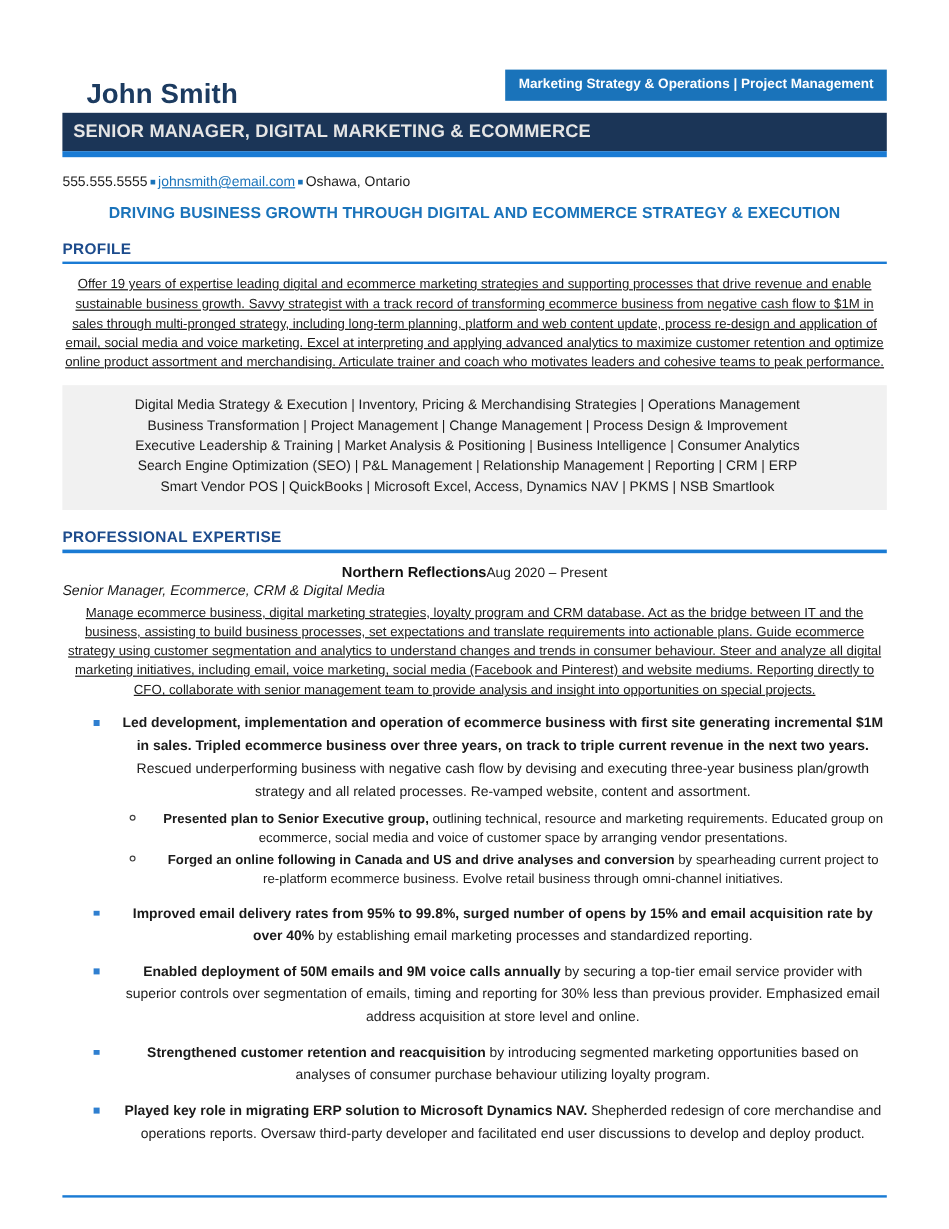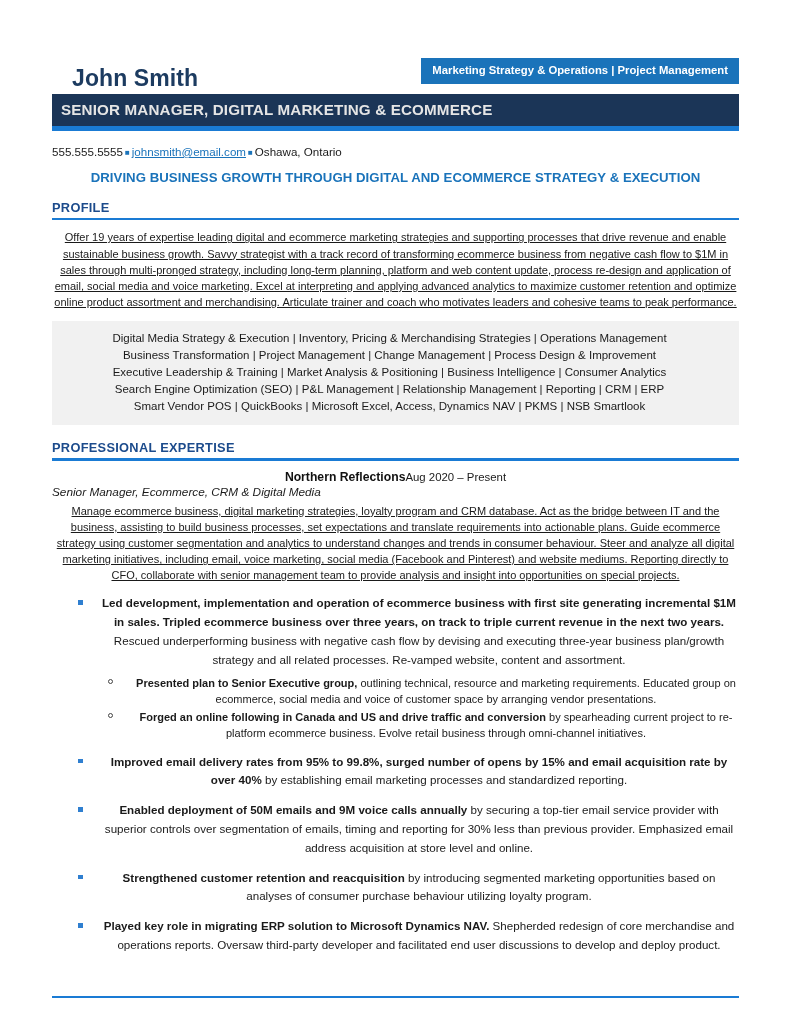--- a/index.html
+++ b/index.html
@@ -245,21 +245,21 @@
     <div class="job-head">
       <div class="job-company">Northern Reflections</div>
       <div class="job-dates">Aug 2020 – Present</div>
     </div>
     <div class="job-title">Senior Manager, Ecommerce, CRM &amp; Digital Media</div>
     <div class="body-text">Manage ecommerce business, digital marketing strategies, loyalty program and CRM database. Act as the bridge between IT and the business, assisting to build business processes, set expectations and translate requirements into actionable plans. Guide ecommerce strategy using customer segmentation and analytics to understand changes and trends in consumer behaviour. Steer and analyze all digital marketing initiatives, including email, voice marketing, social media (Facebook and Pinterest) and website mediums. Reporting directly to CFO, collaborate with senior management team to provide analysis and insight into opportunities on special projects.</div>
 
     <div class="bullets" id="bullet-host">
         <div class="bullet"><span class="marker"></span><b>Led development, implementation and operation of ecommerce business with first site generating incremental $1M in sales. Tripled ecommerce business over three years, on track to triple current revenue in the next two years.</b><span> Rescued underperforming business with negative cash flow by devising and executing three-year business plan/growth strategy and all related processes. Re-vamped website, content and assortment.</span><div class="subbullets">
             <div class="subbullet"><span class="marker-o"></span><b>Presented plan to Senior Executive group,</b><span> outlining technical, resource and marketing requirements. Educated group on ecommerce, social media and voice of customer space by arranging vendor presentations.</span></div>
-            <div class="subbullet"><span class="marker-o"></span><b>Forged an online following in Canada and US and drive traffic and conversion</b><span> by spearheading current project to re-platform ecommerce business. Evolve retail business through omni-channel initiatives.</span></div>
+            <div class="subbullet"><span class="marker-o"></span><b>Forged an online following in Canada and US and drive analyses and conversion</b><span> by spearheading current project to re-platform ecommerce business. Evolve retail business through omni-channel initiatives.</span></div>
           </div></div>
         <div class="bullet"><span class="marker"></span><b>Improved email delivery rates from 95% to 99.8%, surged number of opens by 15% and email acquisition rate by over 40%</b><span> by establishing email marketing processes and standardized reporting.</span></div>
         <div class="bullet"><span class="marker"></span><b>Enabled deployment of 50M emails and 9M voice calls annually</b><span> by securing a top-tier email service provider with superior controls over segmentation of emails, timing and reporting for 30% less than previous provider. Emphasized email address acquisition at store level and online.</span></div>
         <div class="bullet"><span class="marker"></span><b>Strengthened customer retention and reacquisition</b><span> by introducing segmented marketing opportunities based on analyses of consumer purchase behaviour utilizing loyalty program.</span></div>
         <div class="bullet"><span class="marker"></span><b>Played key role in migrating ERP solution to Microsoft Dynamics NAV.</b><span> Shepherded redesign of core merchandise and operations reports. Oversaw third-party developer and facilitated end user discussions to develop and deploy product.</span></div>
       </div>
   </div>
 
   <div class="footer-rule"></div>
 </div>

